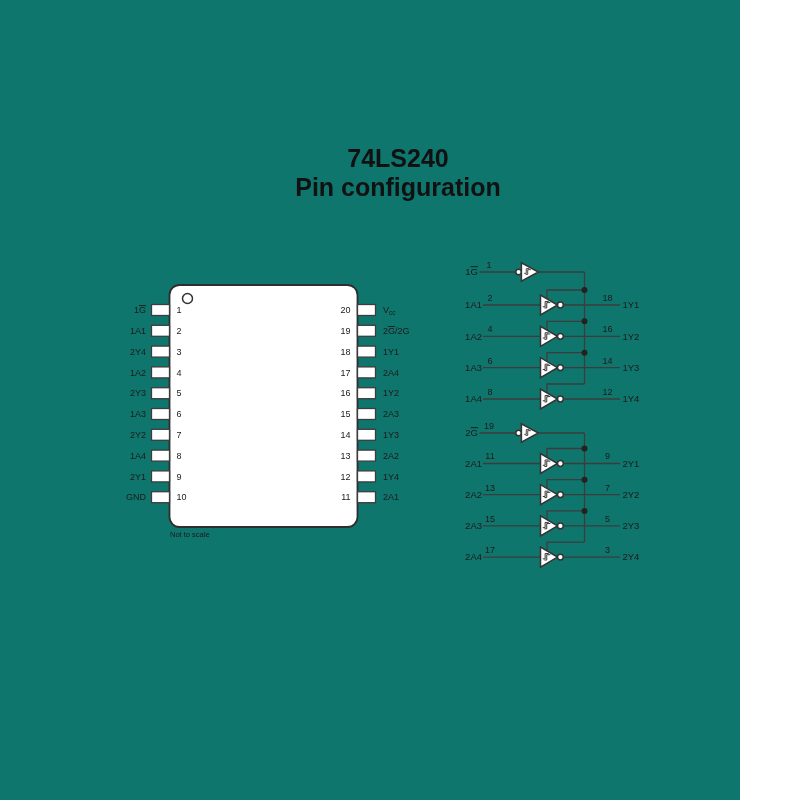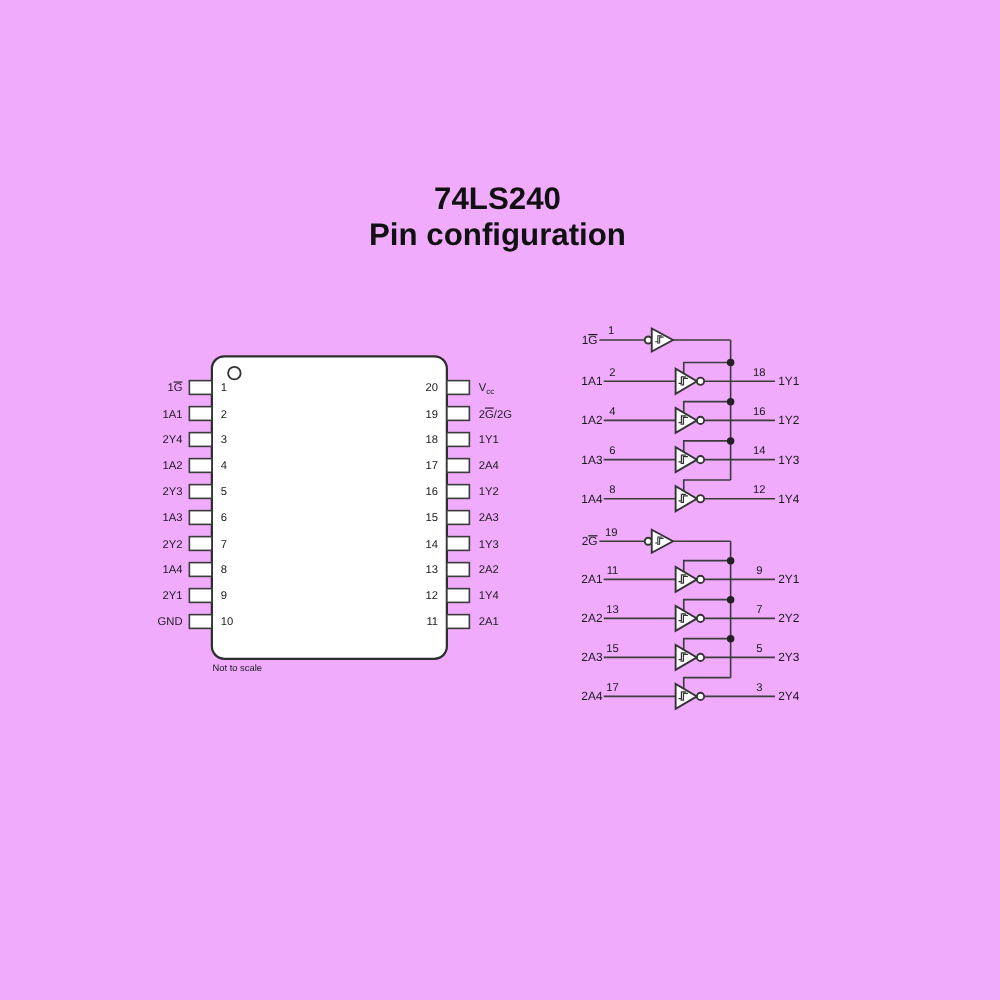--- a/index.html
+++ b/index.html
@@ -1,16 +1,16 @@
 <!DOCTYPE html>
 <html><head>
 <meta charset="utf-8">
 <style>
   html,body{margin:0;padding:0;background:#fff;}
-  .stage{position:relative;width:800px;height:800px;background:#f0abfc;overflow:hidden;
+  .stage{position:relative;width:740px;height:800px;background:#0f766e;overflow:hidden;
          font-family:"Liberation Sans",sans-serif;}
   svg{position:absolute;left:0;top:0;}
   svg text{fill:#1a1a1a;font-family:"Liberation Sans",sans-serif;}
   .title{font-size:25px;font-weight:700;fill:#111;}
   .plbl{font-size:9px;}
   .pnum{font-size:9px;}
   .llbl{font-size:9.5px;}
   .lnum{font-size:9px;}
   .note{font-size:7.5px;}
   .wire{stroke:#3c3c3c;stroke-width:1.3;fill:none;}

